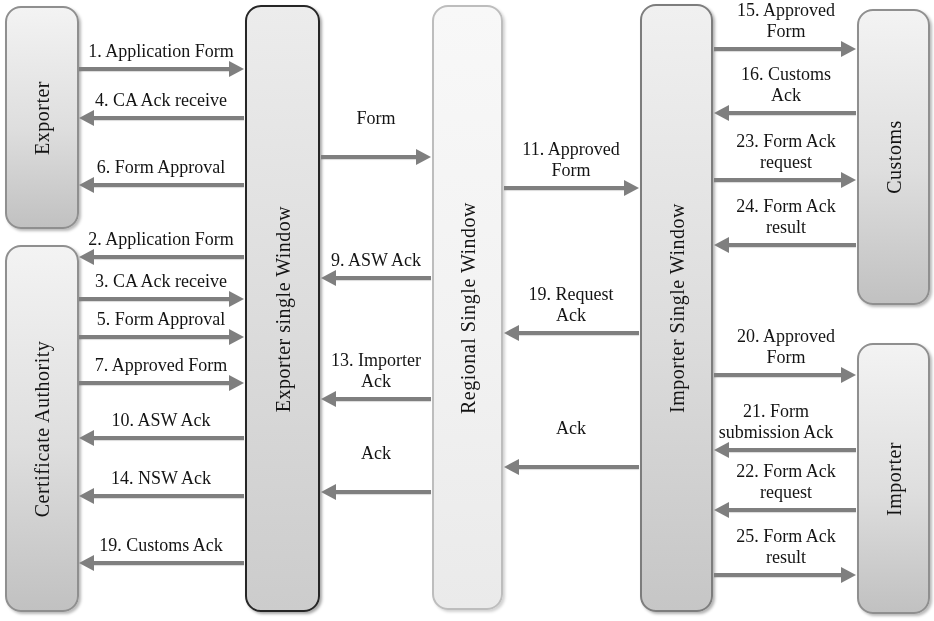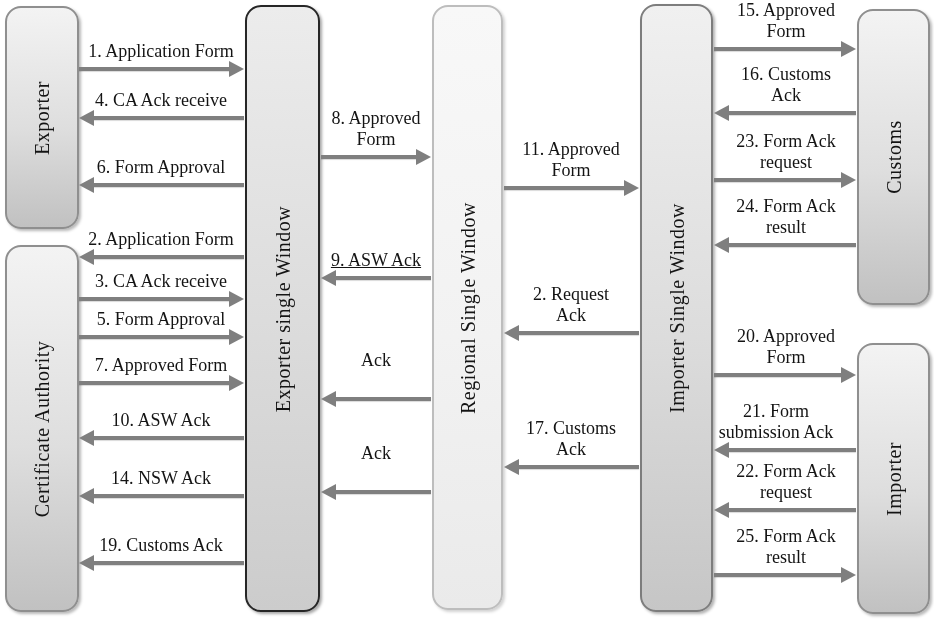--- a/index.html
+++ b/index.html
@@ -145,54 +145,53 @@
         <div>14. NSW Ack</div>
       </div>
       <div class="msg-line" style="top: 561px; left: 92px; width: 152px;"></div>
       <div class="msg-head msg-head-left" style="top: 555px; left: 79px;"></div>
       <div class="msg-label" style="left: -39px; top: 535px;">
         <div>19. Customs Ack</div>
       </div>
       <div class="msg-line" style="top: 155px; left: 321px; width: 97px;"></div>
       <div class="msg-head msg-head-right" style="top: 149px; left: 416px;"></div>
       <div class="msg-label" style="left: 176px; top: 108px;">
-        <div>8. Approved</div>
         <div>Form</div>
       </div>
       <div class="msg-line" style="top: 276px; left: 334px; width: 97px;"></div>
       <div class="msg-head msg-head-left" style="top: 270px; left: 321px;"></div>
-      <div class="msg-label" style="left: 176px; top: 250px; text-decoration: underline;">
+      <div class="msg-label" style="left: 176px; top: 250px;">
         <div>9. ASW Ack</div>
       </div>
       <div class="msg-line" style="top: 397px; left: 334px; width: 97px;"></div>
       <div class="msg-head msg-head-left" style="top: 391px; left: 321px;"></div>
       <div class="msg-label" style="left: 176px; top: 350px;">
+        <div>13. Importer</div>
         <div>Ack</div>
       </div>
       <div class="msg-line" style="top: 490px; left: 334px; width: 97px;"></div>
       <div class="msg-head msg-head-left" style="top: 484px; left: 321px;"></div>
       <div class="msg-label" style="left: 176px; top: 443px;">
         <div>Ack</div>
       </div>
       <div class="msg-line" style="top: 186px; left: 504px; width: 122px;"></div>
       <div class="msg-head msg-head-right" style="top: 180px; left: 624px;"></div>
       <div class="msg-label" style="left: 371px; top: 139px; font-family: Liberation Serif, serif;">
         <div>11. Approved</div>
         <div>Form</div>
       </div>
       <div class="msg-line" style="top: 331px; left: 517px; width: 122px;"></div>
       <div class="msg-head msg-head-left" style="top: 325px; left: 504px;"></div>
       <div class="msg-label" style="left: 371px; top: 284px;">
-        <div>2. Request</div>
+        <div>19. Request</div>
         <div>Ack</div>
       </div>
       <div class="msg-line" style="top: 465px; left: 517px; width: 122px;"></div>
       <div class="msg-head msg-head-left" style="top: 459px; left: 504px;"></div>
       <div class="msg-label" style="left: 371px; top: 418px;">
-        <div>17. Customs</div>
         <div>Ack</div>
       </div>
       <div class="msg-line" style="top: 47px; left: 714px; width: 129px;"></div>
       <div class="msg-head msg-head-right" style="top: 41px; left: 841px;"></div>
       <div class="msg-label" style="left: 586px; top: 0px;">
         <div>15. Approved</div>
         <div>Form</div>
       </div>
       <div class="msg-line" style="top: 111px; left: 727px; width: 129px;"></div>
       <div class="msg-head msg-head-left" style="top: 105px; left: 714px;"></div>

